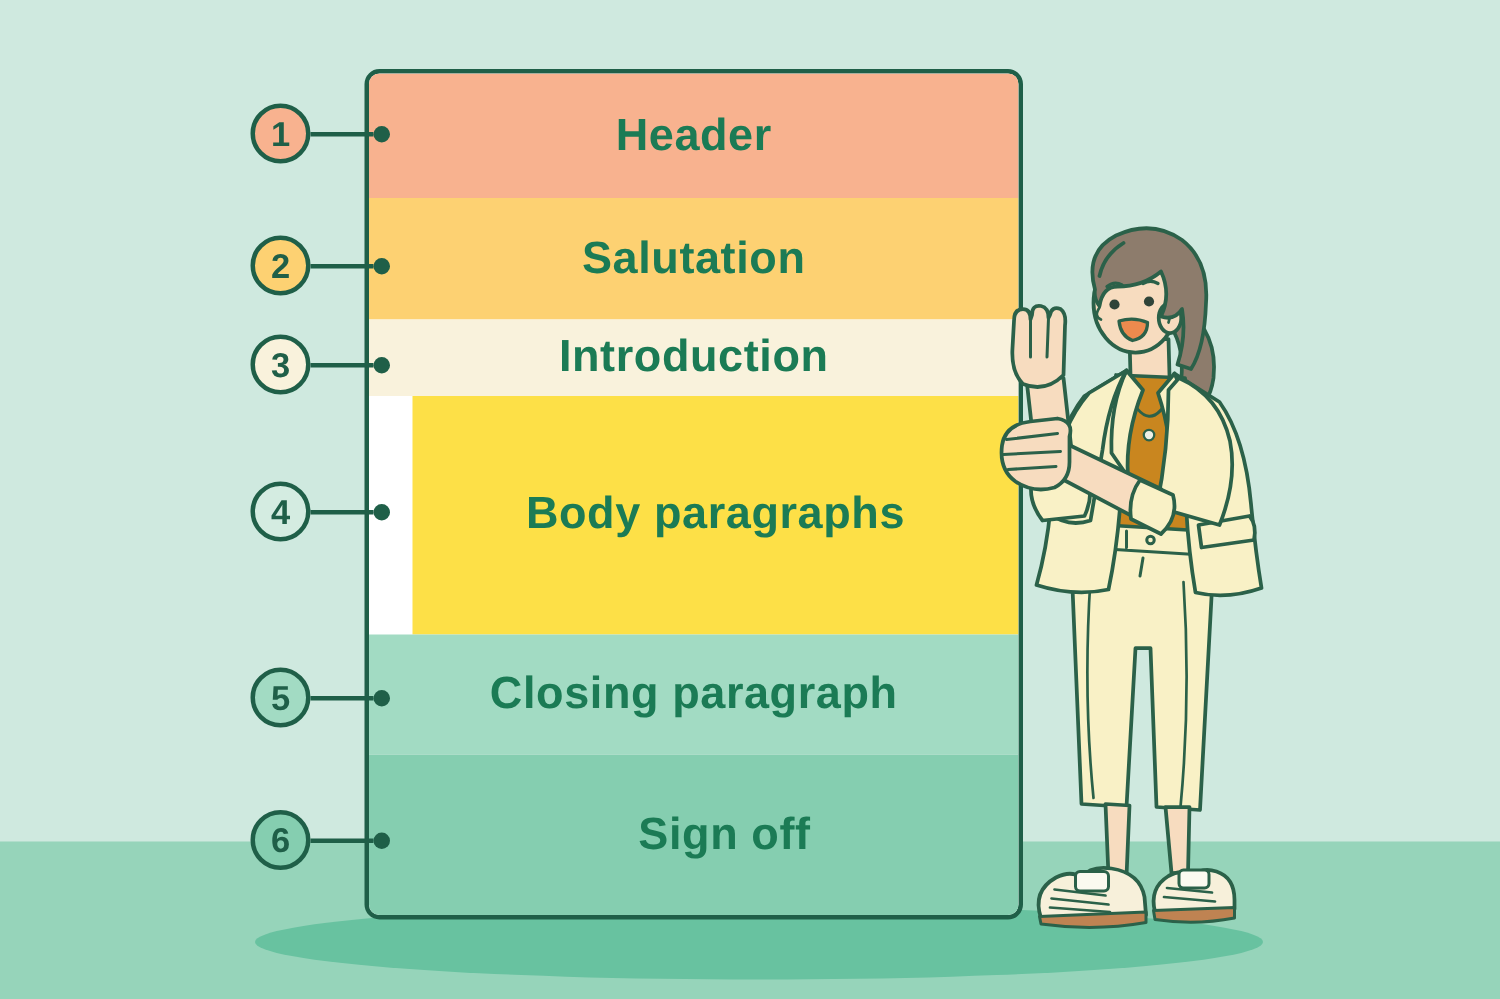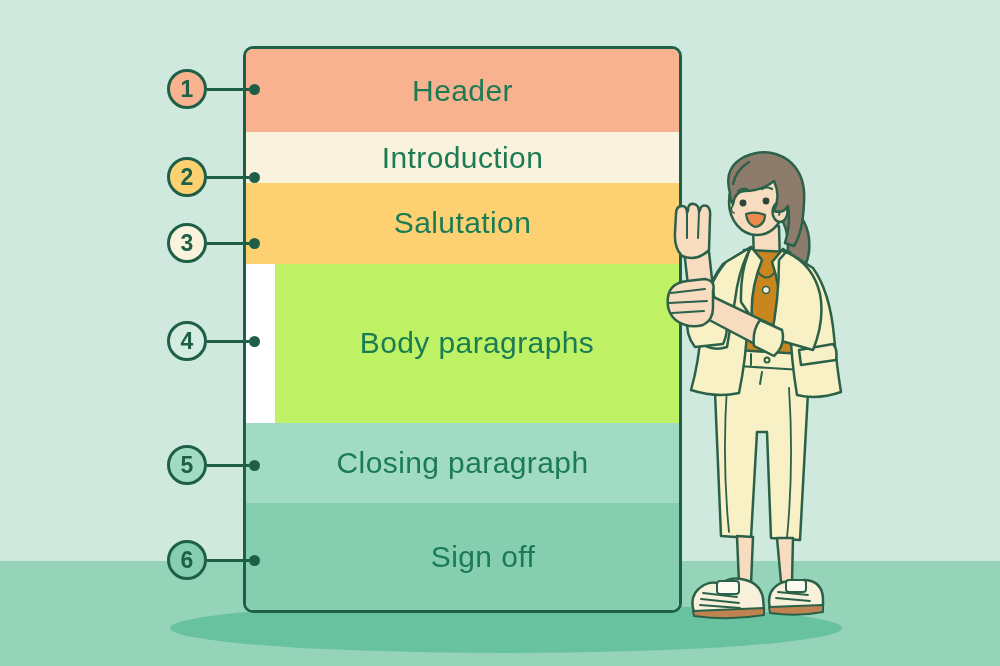--- a/index.html
+++ b/index.html
@@ -10,21 +10,21 @@
   }
   .ground{position:absolute;left:0;top:561px;width:1000px;height:105px;background:var(--ground);}
   .shadow{position:absolute;left:170px;top:603px;width:672px;height:50px;border-radius:50%;background:var(--shadow);}
   .panel{
     position:absolute;left:243px;top:46px;width:433px;height:561px;
     border:3px solid var(--outline);border-radius:10px;overflow:hidden;
     display:flex;flex-direction:column;background:#fff;
   }
   .band{display:flex;align-items:center;justify-content:center;}
   .band-label{
-    font-weight:normal;font-size:30px;letter-spacing:.4px;color:var(--label);
+    font-weight:bold;font-size:30px;letter-spacing:.4px;color:var(--label);
   }
   .marker{position:absolute;left:167px;height:40px;display:flex;align-items:center;z-index:5;}
   .num-circle{
     width:40px;height:40px;box-sizing:border-box;border-radius:50%;
     border:3px solid var(--outline);
     display:flex;align-items:center;justify-content:center;
     font-weight:bold;font-size:23px;color:var(--outline);
   }
   .connector{width:42px;height:3px;background:var(--outline);}
   .dot{width:11px;height:11px;border-radius:50%;background:var(--outline);}
@@ -37,27 +37,27 @@
 <body>
 
 <div id="stage">
   <div class="ground"></div>
   <div class="shadow"></div>
 
   <div class="panel" id="panel">
       <div class="band" style="height: 86px; background: rgb(248, 178, 143);">
         <span class="band-label">Header</span>
       </div>
+      <div class="band" style="height: 83px; background: rgb(253, 209, 114);">
+        <span class="band-label">Salutation</span>
+      </div>
       <div class="band" style="height: 52px; background: rgb(249, 242, 220);">
         <span class="band-label">Introduction</span>
       </div>
-      <div class="band" style="height: 83px; background: rgb(253, 209, 114);">
-        <span class="band-label">Salutation</span>
-      </div>
-      <div class="band" style="height: 164px; background: #bef264; margin-left: 29px;">
+      <div class="band" style="height: 164px; background: #fde047; margin-left: 29px;">
         <span class="band-label">Body paragraphs</span>
       </div>
       <div class="band" style="height: 83px; background: rgb(162, 219, 195); justify-content: center;">
         <span class="band-label">Closing paragraph</span>
       </div>
       <div class="band" style="height: 110px; background: rgb(133, 206, 176); padding-left: 41px;">
         <span class="band-label">Sign off</span>
       </div>
     </div>
   <div id="markers">

